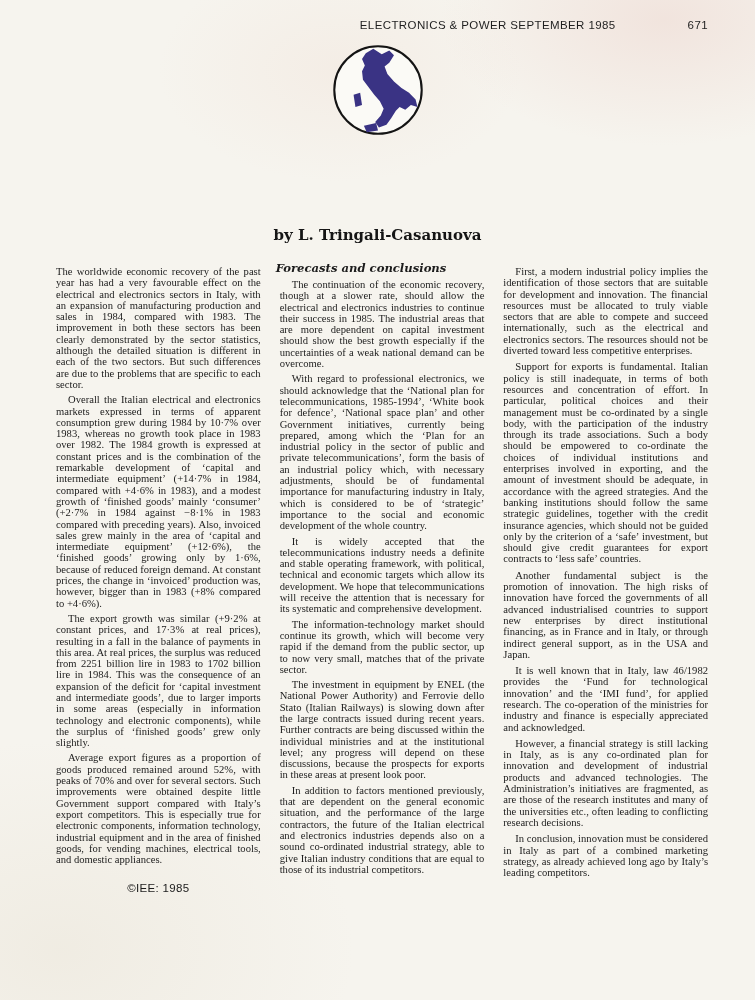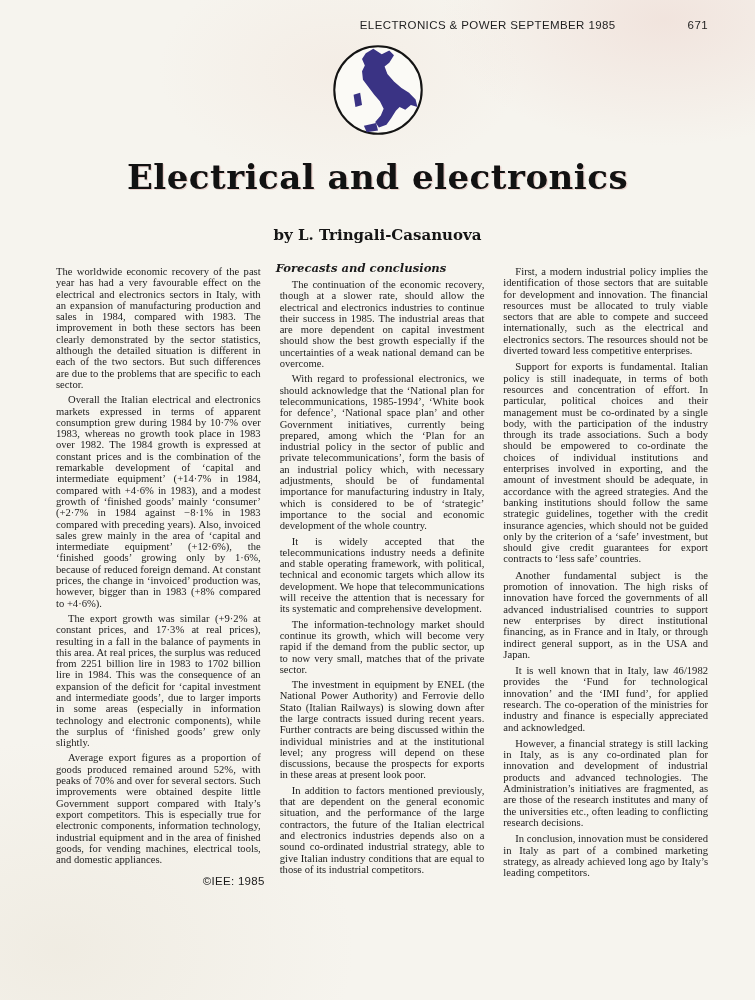--- a/index.html
+++ b/index.html
@@ -40,22 +40,22 @@
     text-align:justify; color:#1b1b1b;
   }
   .col p { margin:4px; text-indent:12px; }
   .col p.flush { text-indent:0; }
   .col-3 p + p { margin-top:5px; }
   .col-heading {
     font-family:"DejaVu Serif", serif; font-style:italic; font-weight:700;
     font-size:11.6px; line-height:13px; margin:0 0 3px 0; text-align:left;
   }
   .copyright {
-    margin-top:11px; font-family:"Liberation Sans", sans-serif;
-    font-size:11.5px; letter-spacing:0.3px; text-align:right;
+    margin-top:18px; font-family:"Liberation Sans", sans-serif;
+    font-size:11.5px; letter-spacing:0.3px; text-align:center;
   }
   .footnote {
     position:absolute; top:936px; left:272px; width:440px;
     border-top:3px solid #141414; padding-top:3px;
     font-family:"Liberation Serif", serif; font-size:10.4px; line-height:12.2px;
     text-align:justify; color:#1b1b1b;
   }
 </style>
 </head>
 <body>
@@ -70,21 +70,21 @@
   <div class="logo-wrap">
     <svg viewBox="0 0 100 100" aria-hidden="true">
       <circle cx="50" cy="50" r="46.5" fill="#fbfaf6" stroke="#141414" stroke-width="2.2"></circle>
       <path fill="#3a3384" d="M37,11 L45,6 L54,12 L62,8 L67,13 L62,21 L57,25 L60,33 L67,41 L75,48 L83,53 L90,60 L92,68 L85,66 L79,71 L73,68 L69,72 L64,80 L59,87 L51,90 L47,84 L53,77 L56,70 L52,62 L46,55 L40,47 L34,39 L33,30 L36,24 L33,17 Z"></path>
       <path fill="#3a3384" d="M35,88 L48,85 L50,93 L38,95 Z"></path>
       <path fill="#3a3384" d="M24,55 L31,53 L33,66 L26,68 Z"></path>
     </svg>
   </div>
 
   <h1 class="title">
-    <span>Electrical and electronics</span><br>
+    <br>
   </h1>
 
   <div class="byline">by L. Tringali-Casanuova</div>
 
   <div class="columns">
 
     <div class="col col-1">
       <p class="flush">The worldwide economic recovery of the past year has had a very favourable effect on the electrical and electronics sectors in Italy, with an expansion of manufacturing production and sales in 1984, compared with 1983. The improvement in both these sectors has been clearly demonstrated by the sector statistics, although the detailed situation is different in each of the two sectors. But such differences are due to the problems that are specific to each sector.</p>
       <p>Overall the Italian electrical and electronics markets expressed in terms of apparent consumption grew during 1984 by 10·7% over 1983, whereas no growth took place in 1983 over 1982. The 1984 growth is expressed at constant prices and is the combination of the remarkable development of ‘capital and intermediate equipment’ (+14·7% in 1984, compared with +4·6% in 1983), and a modest growth of ‘finished goods’ mainly ‘consumer’ (+2·7% in 1984 against −8·1% in 1983 compared with preceding years). Also, invoiced sales grew mainly in the area of ‘capital and intermediate equipment’ (+12·6%), the ‘finished goods’ growing only by 1·6%, because of reduced foreign demand. At constant prices, the change in ‘invoiced’ production was, however, bigger than in 1983 (+8% compared to +4·6%).</p>
       <p>The export growth was similar (+9·2% at constant prices, and 17·3% at real prices), resulting in a fall in the balance of payments in this area. At real prices, the surplus was reduced from 2251 billion lire in 1983 to 1702 billion lire in 1984. This was the consequence of an expansion of the deficit for ‘capital investment and intermediate goods’, due to larger imports in some areas (especially in information technology and electronic components), while the surplus of ‘finished goods’ grew only slightly.</p>

